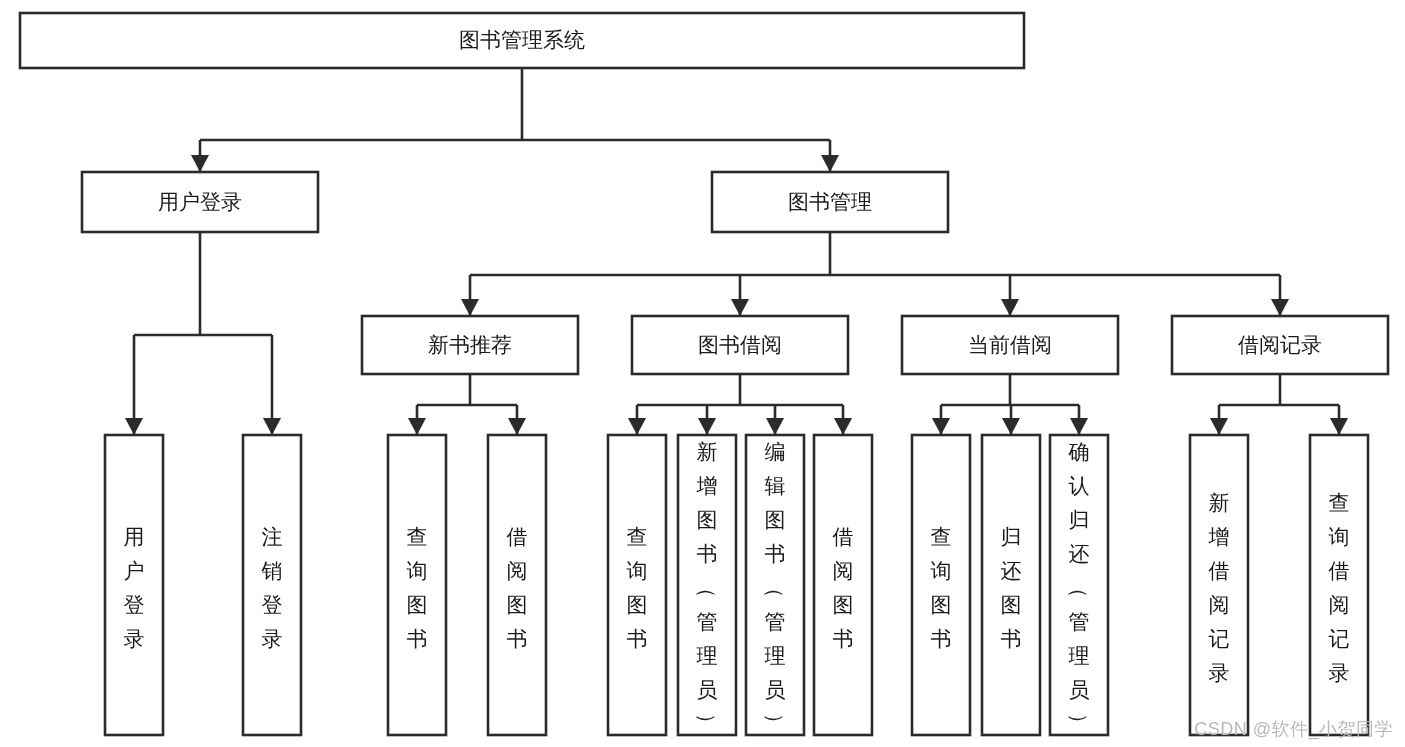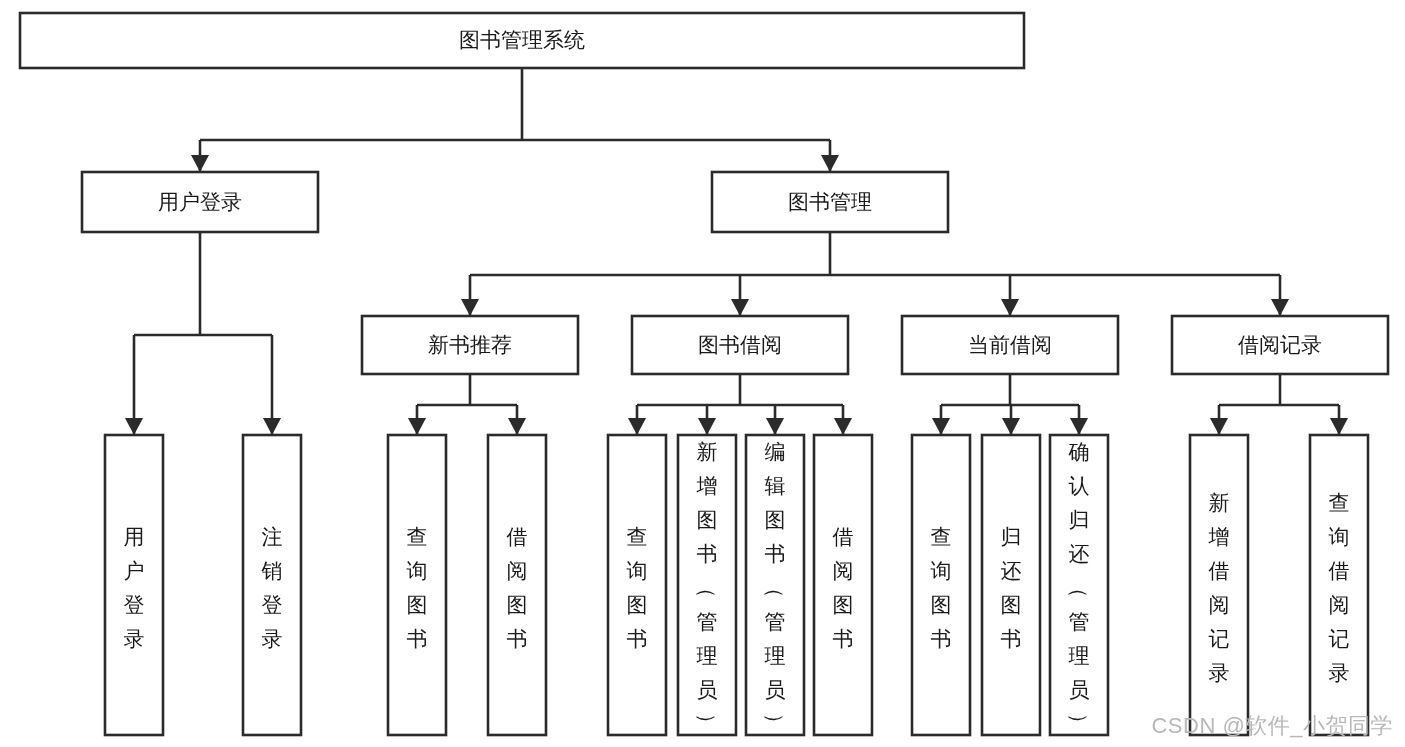--- a/index.html
+++ b/index.html
@@ -52,21 +52,21 @@
     font-family: "Liberation Sans", "DejaVu Sans", sans-serif;
     font-size: 21px;
     fill: #1a1a1a;
     text-anchor: middle;
   }
   .watermark {
     position: absolute;
     right: 12px;
     bottom: 6px;
     font-family: "Liberation Sans", "DejaVu Sans", sans-serif;
-    font-size: 22px;
+    font-size: 18px;
     color: #b8b8b8;
     letter-spacing: 0.5px;
     white-space: nowrap;
     user-select: none;
   }
 </style>
 </head>
 <body>
 
 <div id="diagram-root">

